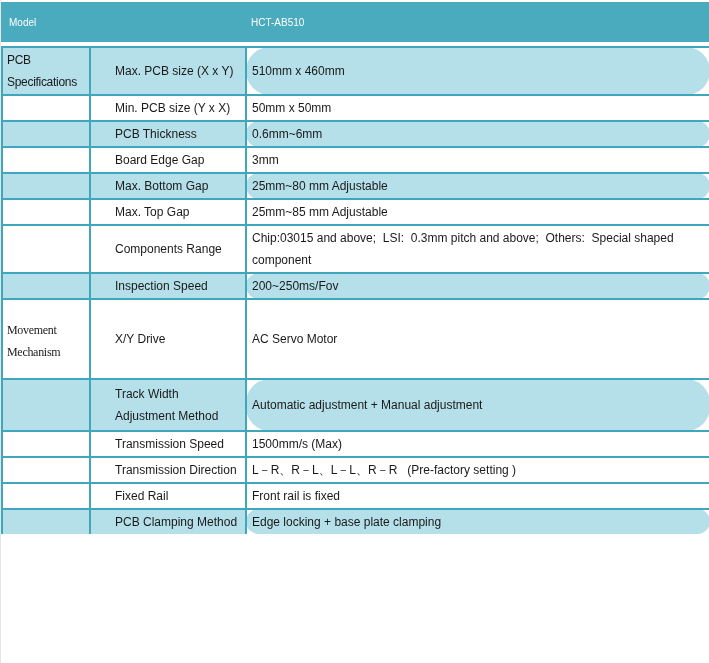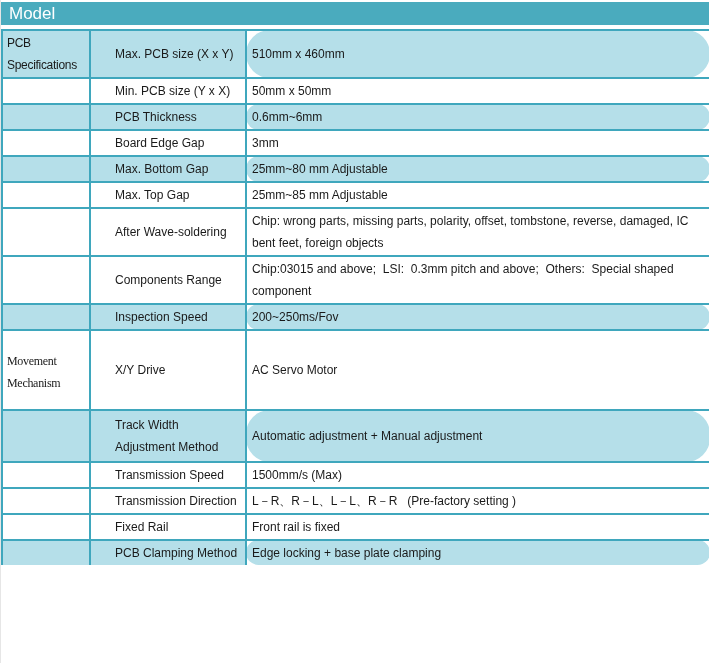--- a/index.html
+++ b/index.html
@@ -14,22 +14,22 @@
   .page{
     width:709px;height:663px;box-sizing:border-box;
     padding-top:2px;background:#fff;
     border-left:1px solid #e6e6e6;
     font-family:"Liberation Sans", sans-serif;
     color:var(--body-text);
     overflow:hidden;
   }
   
   .hdr{
-    height:23px;background:var(--teal-header);color:var(--header-text);
-    display:flex;align-items:center;font-size:17px;
+    height:40px;background:var(--teal-header);color:var(--header-text);
+    display:flex;align-items:center;font-size:10px;
   }
   .hdr-model{flex:none;width:235px;padding-left:8px;}
   .hdr-value{flex:1;padding-left:7px;}
   .gap{height:4px;background:#fff;}
   
   table.spec{
     width:709px;border-collapse:collapse;table-layout:fixed;
     border-top:2px solid var(--teal-border);
     border-left:2px solid var(--teal-border);
   }
@@ -52,20 +52,21 @@
   tr.h48{height:48px} tr.h80{height:80px} tr.h50{height:52px}
   tr.h21{height:21px} tr.h25{height:25px}
 </style>
 </head>
 <body>
 
 <div class="page">
 
   <div class="hdr">
     <span class="hdr-model">Model</span>
+    <span class="hdr-value">HCT-AB510</span>
   </div>
 
   <div class="gap"></div>
 
   <table class="spec">
     <colgroup>
       <col style="width:88px">
       <col style="width:156px">
       <col>
     </colgroup>
@@ -92,25 +93,20 @@
       </tr>
       <tr class="shade-cyan h23">
         <td class="cat"></td>
         <td class="param">Max. Bottom Gap</td>
         <td class="val">25mm~80 mm Adjustable</td>
       </tr>
       <tr class="shade-white h23">
         <td class="cat"></td>
         <td class="param">Max. Top Gap</td>
         <td class="val">25mm~85 mm Adjustable</td>
-      </tr>
-      <tr class="shade-white h48">
-        <td class="cat"></td>
-        <td class="param">After Wave-soldering</td>
-        <td class="val">Chip: wrong parts, missing parts, polarity, offset, tombstone, reverse, damaged, IC bent feet, foreign objects</td>
       </tr>
       <tr class="shade-white h48">
         <td class="cat"></td>
         <td class="param">Components Range</td>
         <td class="val">Chip:03015 and above;  LSI:  0.3mm pitch and above;  Others:  Special shaped component</td>
       </tr>
       <tr class="shade-cyan h23">
         <td class="cat"></td>
         <td class="param">Inspection Speed</td>
         <td class="val">200~250ms/Fov</td>

